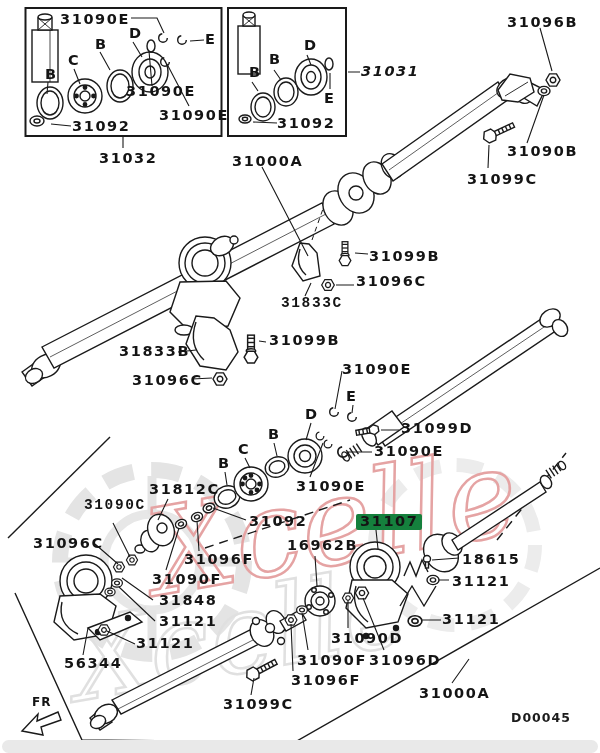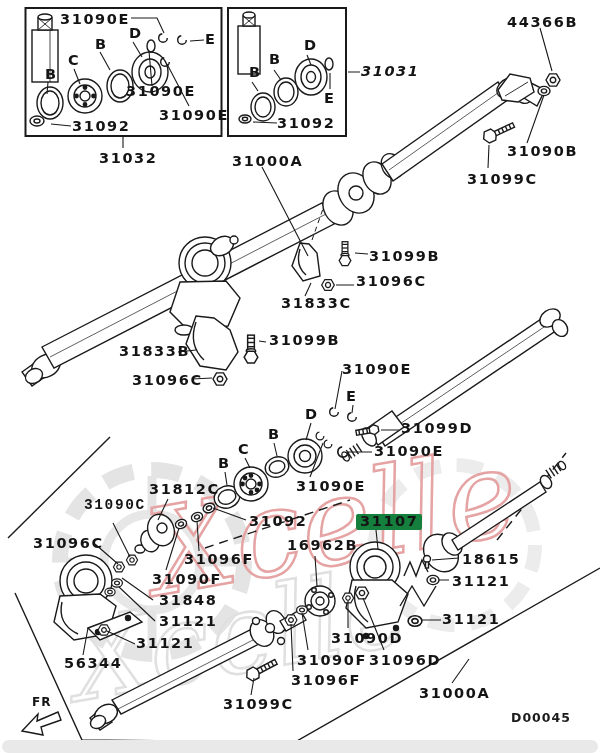--- a/index.html
+++ b/index.html
@@ -367,26 +367,26 @@
       <span class="lbl" style="left: 159px; top: 108px;">31090E</span>
       <span class="lbl" style="left: 72px; top: 119px;">31092</span>
       <span class="lbl" style="left: 99px; top: 151px;">31032</span>
       <span class="lbl" style="left: 304px; top: 38px;">D</span>
       <span class="lbl" style="left: 269px; top: 52px;">B</span>
       <span class="lbl" style="left: 249px; top: 65px;">B</span>
       <span class="lbl" style="left: 324px; top: 91px;">E</span>
       <span class="lbl" style="left: 277px; top: 116px;">31092</span>
       <span class="lbl" style="left: 361px; top: 64px; font-style: italic;">31031</span>
       <span class="lbl" style="left: 232px; top: 154px;">31000A</span>
-      <span class="lbl" style="left: 507px; top: 15px;">44366B</span>
+      <span class="lbl" style="left: 507px; top: 15px;">31096B</span>
       <span class="lbl" style="left: 507px; top: 144px;">31090B</span>
       <span class="lbl" style="left: 467px; top: 172px;">31099C</span>
       <span class="lbl" style="left: 369px; top: 249px;">31099B</span>
       <span class="lbl" style="left: 356px; top: 274px;">31096C</span>
-      <span class="lbl" style="left: 281px; top: 296px;">31833C</span>
+      <span class="lbl" style="left: 281px; top: 296px; font-family: Liberation Mono, monospace;">31833C</span>
       <span class="lbl" style="left: 119px; top: 344px;">31833B</span>
       <span class="lbl" style="left: 269px; top: 333px;">31099B</span>
       <span class="lbl" style="left: 132px; top: 373px;">31096C</span>
       <span class="lbl" style="left: 342px; top: 362px;">31090E</span>
       <span class="lbl" style="left: 346px; top: 389px;">E</span>
       <span class="lbl" style="left: 401px; top: 421px;">31099D</span>
       <span class="lbl" style="left: 374px; top: 444px;">31090E</span>
       <span class="lbl" style="left: 296px; top: 479px;">31090E</span>
       <span class="lbl" style="left: 305px; top: 407px;">D</span>
       <span class="lbl" style="left: 268px; top: 427px;">B</span>

